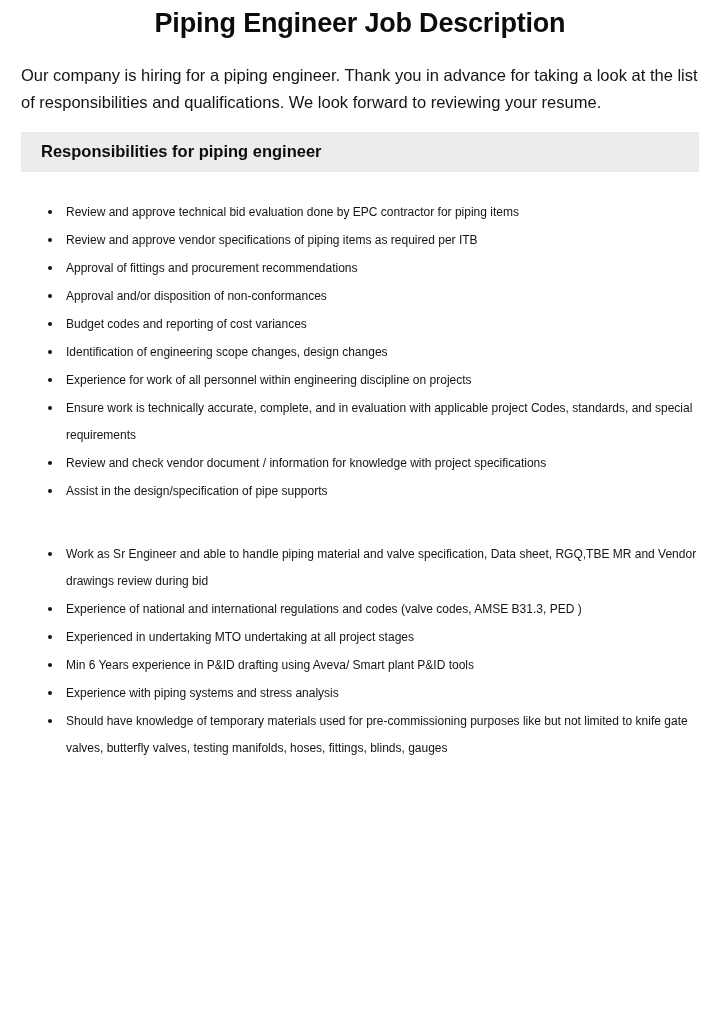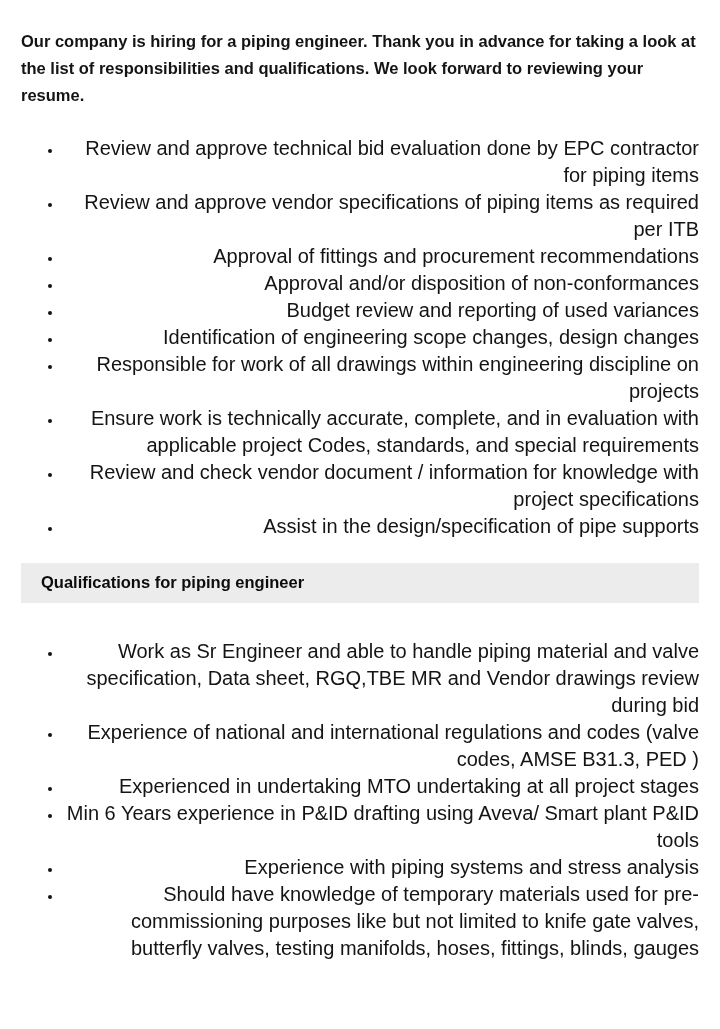--- a/index.html
+++ b/index.html
@@ -21,77 +21,76 @@
     line-height: 34px;
     font-weight: 700;
     letter-spacing: -0.2px;
     color: #0c0c0c;
   }
   .intro {
     margin-top: 22px;
     font-size: 16.5px;
     line-height: 27px;
     color: #141414;
-    font-weight: bold;
   }
   .section-header {
     margin-top: 16px;
     background: #ececec;
     padding: 10px 20px 11px 20px;
     font-size: 16.5px;
     font-weight: 700;
     color: #0c0c0c;
   }
   .bullet-list {
     margin-top: 26px;
     margin-bottom: 23px;
     padding-left: 42px;
     list-style: disc;
-    font-size: 20px;
+    font-size: 12px;
     line-height: 27px;
     color: #141414;
-    text-align: right;
   }
   .bullet-list li {
     padding-left: 3px;
   }
   .bullet-list li::marker {
     font-size: 14px;
     color: #141414;
   }
   .qualifications-list {
     margin-top: 35px;
     margin-bottom: 1px;
   }
 </style>
 </head>
 <body>
 
 <div class="page">
 
+  <h1 class="title">Piping Engineer Job Description</h1>
 
   <p class="intro">Our company is hiring for a piping engineer. Thank you in advance for taking a look at the list of responsibilities and qualifications. We look forward to reviewing your resume.</p>
 
+  <div class="section-header">
+    <span>Responsibilities for piping engineer</span>
+  </div>
 
   <ul class="bullet-list">
     <li>Review and approve technical bid evaluation done by EPC contractor for piping items</li>
     <li>Review and approve vendor specifications of piping items as required per ITB</li>
     <li>Approval of fittings and procurement recommendations</li>
     <li>Approval and/or disposition of non-conformances</li>
-    <li>Budget review and reporting of used variances</li>
+    <li>Budget codes and reporting of cost variances</li>
     <li>Identification of engineering scope changes, design changes</li>
-    <li>Responsible for work of all drawings within engineering discipline on projects</li>
+    <li>Experience for work of all personnel within engineering discipline on projects</li>
     <li>Ensure work is technically accurate, complete, and in evaluation with applicable project Codes, standards, and special requirements</li>
     <li>Review and check vendor document / information for knowledge with project specifications</li>
     <li>Assist in the design/specification of pipe supports</li>
   </ul>
 
-  <div class="section-header">
-    <span>Qualifications for piping engineer</span>
-  </div>
 
   <ul class="bullet-list qualifications-list">
     <li>Work as Sr Engineer and able to handle piping material and valve specification, Data sheet, RGQ,TBE MR and Vendor drawings review during bid</li>
     <li>Experience of national and international regulations and codes (valve codes, AMSE B31.3, PED )</li>
     <li>Experienced in undertaking MTO undertaking at all project stages</li>
     <li>Min 6 Years experience in P&amp;ID drafting using Aveva/ Smart plant P&amp;ID tools</li>
     <li>Experience with piping systems and stress analysis</li>
     <li>Should have knowledge of temporary materials used for pre-commissioning purposes like but not limited to knife gate valves, butterfly valves, testing manifolds, hoses, fittings, blinds, gauges</li>
   </ul>
 

